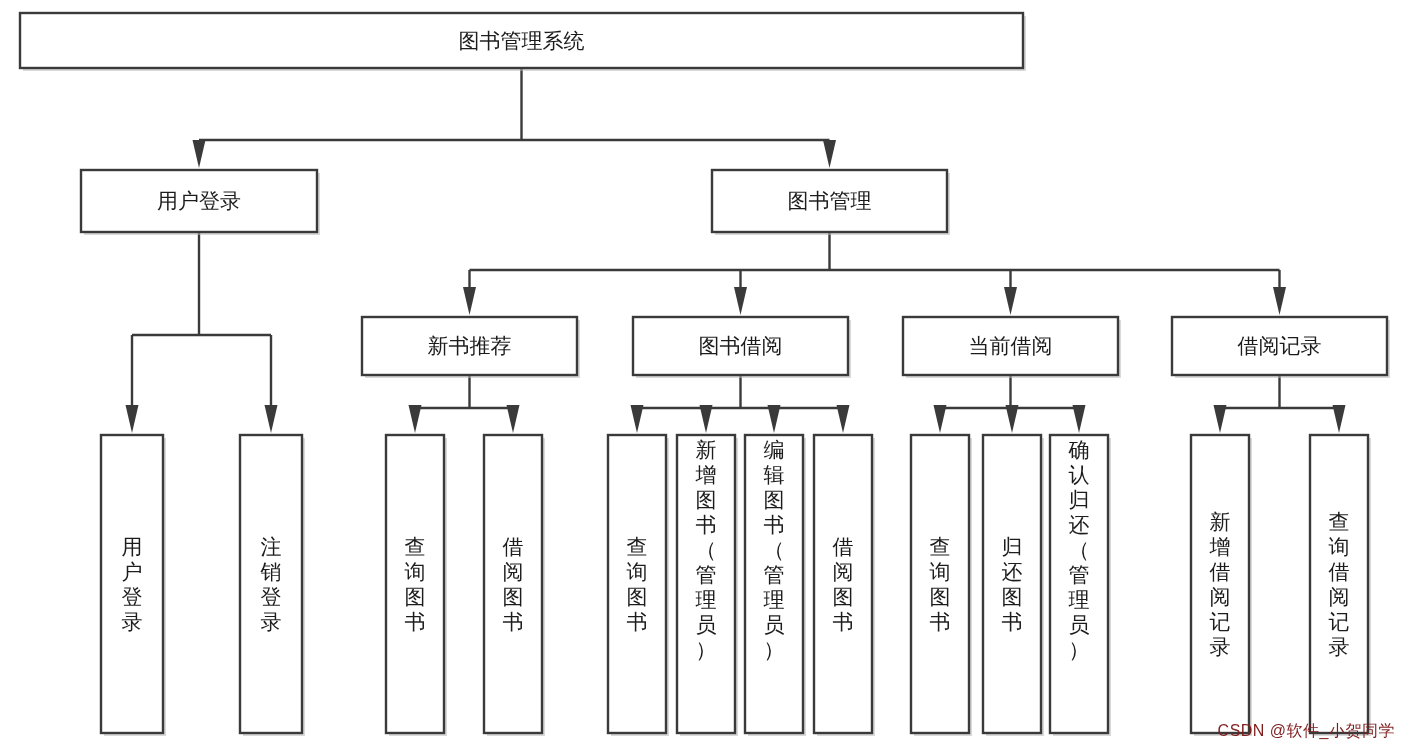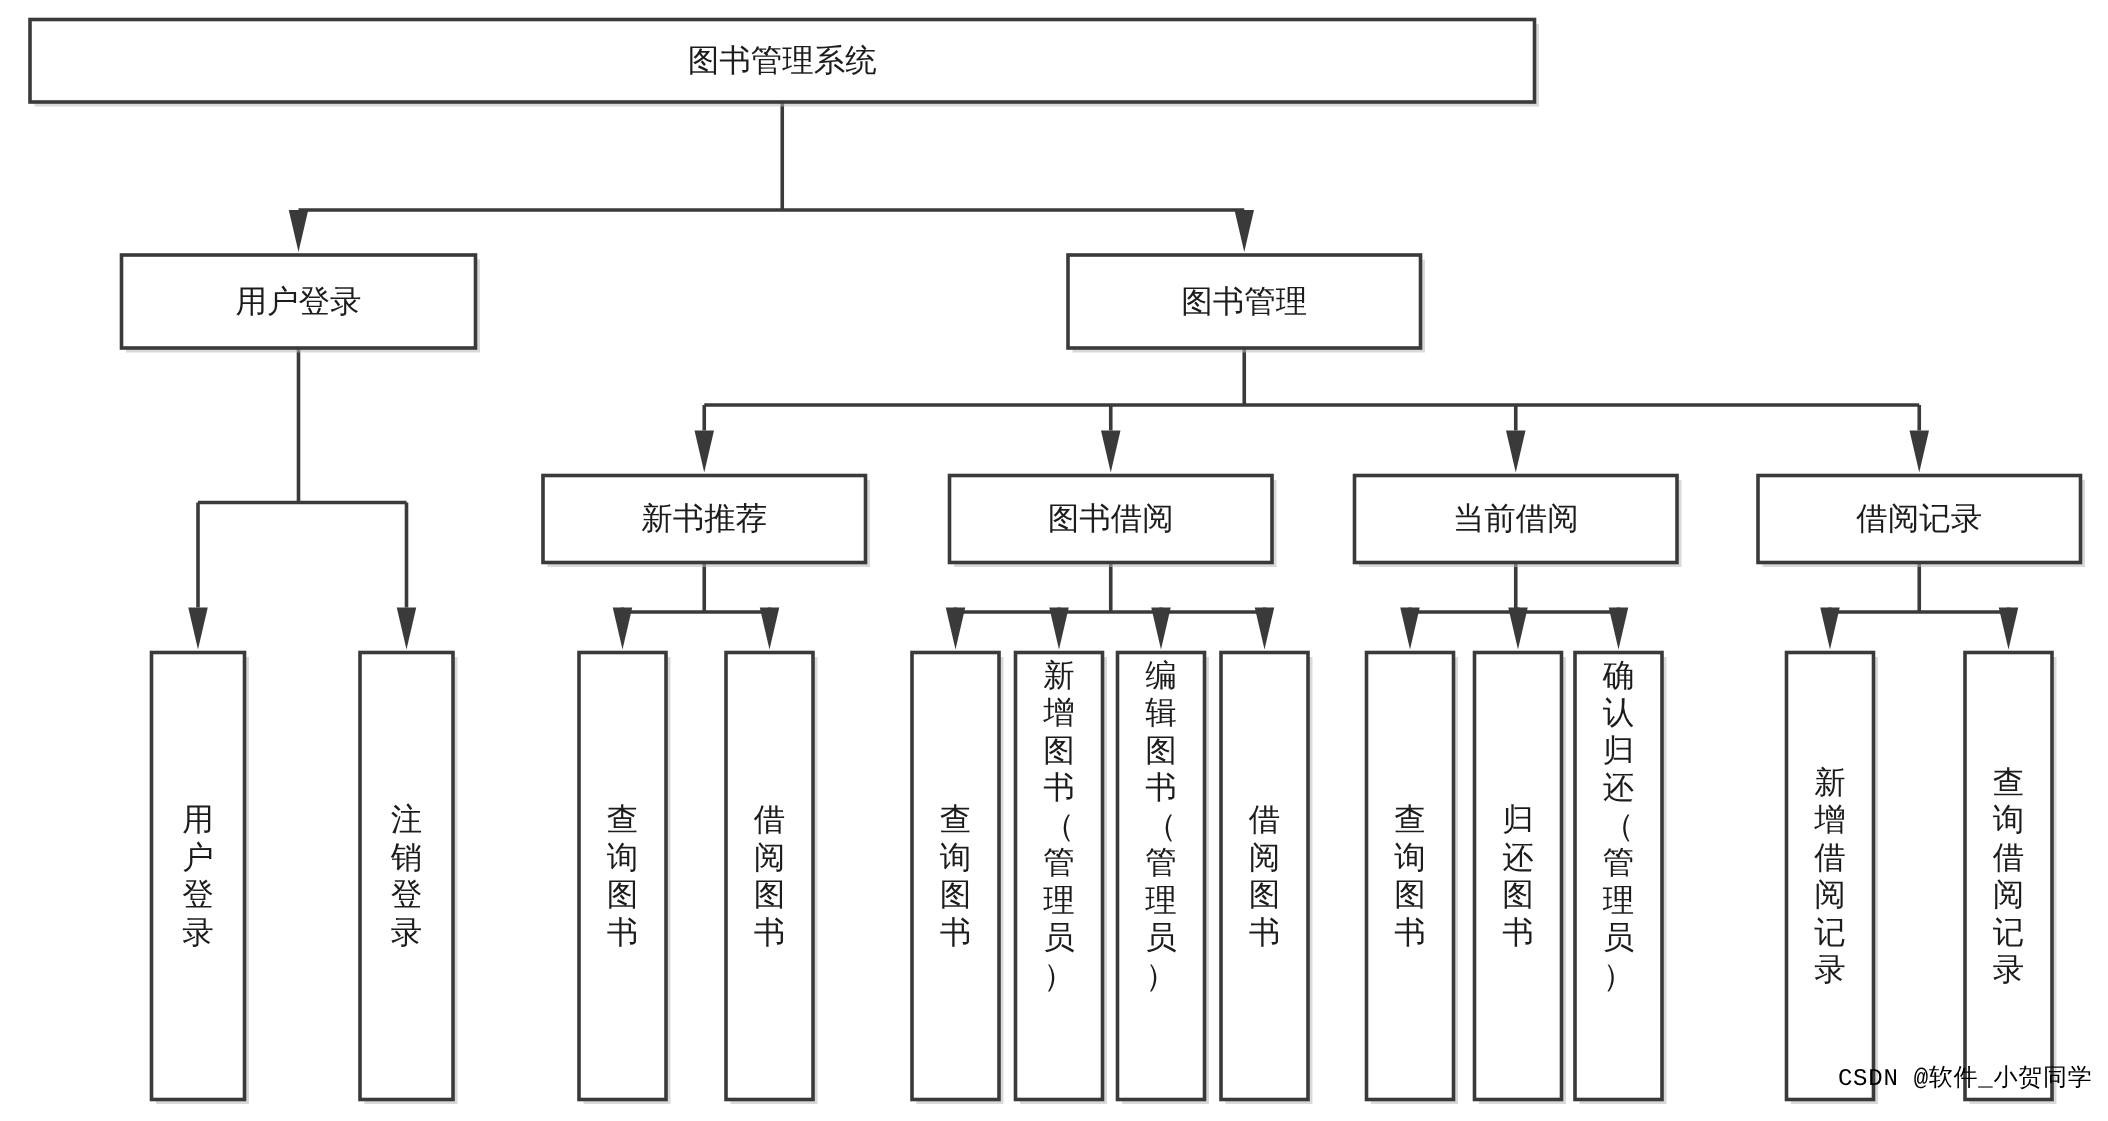--- a/index.html
+++ b/index.html
@@ -55,24 +55,24 @@
   }
   .node-label-v {
     font-family: "DejaVu Sans", "Liberation Sans", sans-serif;
     font-size: 21px;
     fill: #1c1c1c;
     text-anchor: middle;
   }
   .watermark-text {
     position: absolute;
     right: 10px;
-    bottom: 18px;
-    font-family: Liberation Mono, monospace;
+    bottom: 5px;
+    font-family: Liberation Sans, sans-serif;
     font-size: 16px;
-    color: #000000;
+    color: #7f1d1d;
     white-space: nowrap;
     letter-spacing: 0.5px;
     user-select: none;
   }
 </style>
 </head>
 <body>
 
 <div id="diagram-root">
   <svg id="tree-svg" viewBox="0 0 1405 747">

